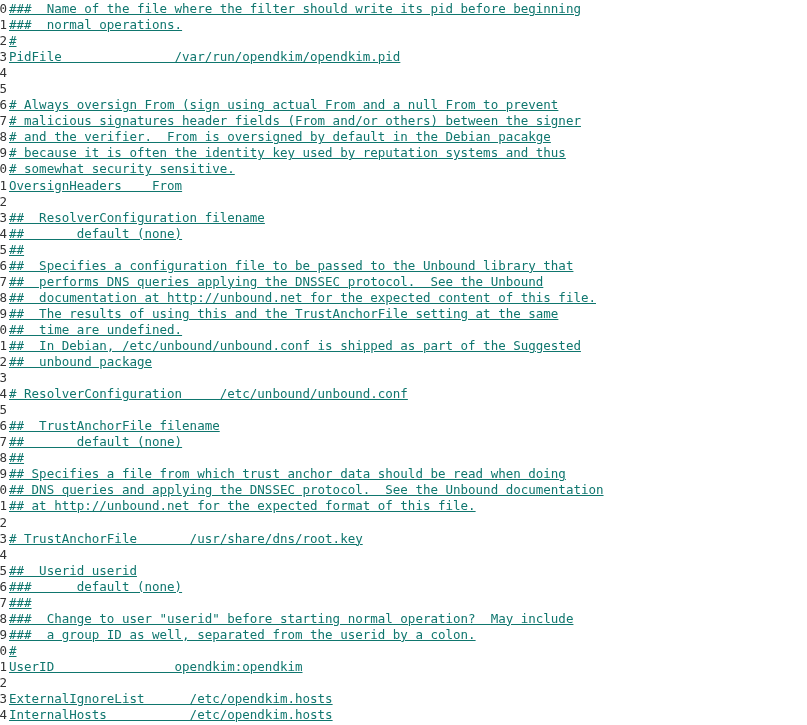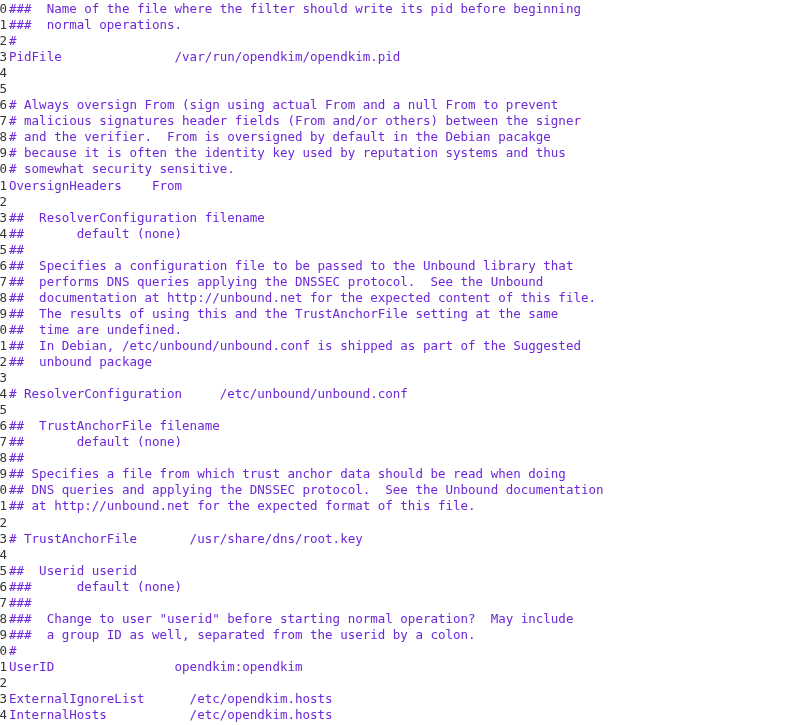--- a/index.html
+++ b/index.html
@@ -41,27 +41,28 @@
     height: 16.05px;
     overflow: hidden;
     margin-left: -38px;
     width: 45px;
     text-align: right;
   }
   #code {
     flex: 1 1 auto;
     padding-top: 1px;
     padding-left: 2px;
-    color: #6d28d9;
+    color: #0f766e;
     font-family: "DejaVu Sans Mono", monospace;
     font-size: 12.5px;
     line-height: 16.05px;
     white-space: pre;
     letter-spacing: 0px;
     box-sizing: border-box;
+    text-decoration: underline;
   }
   #code .ln {
     display: block;
     height: 16.05px;
     overflow: hidden;
   }
 </style>
 </head>
 <body>
 

